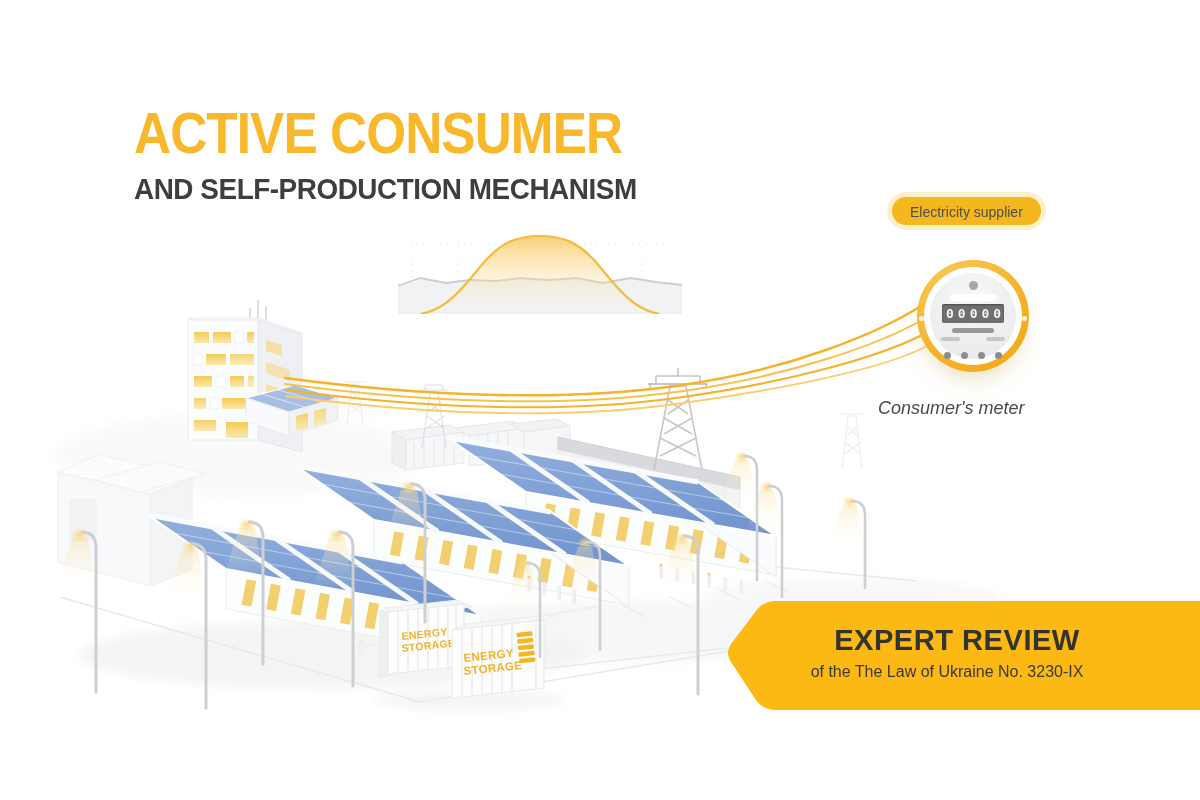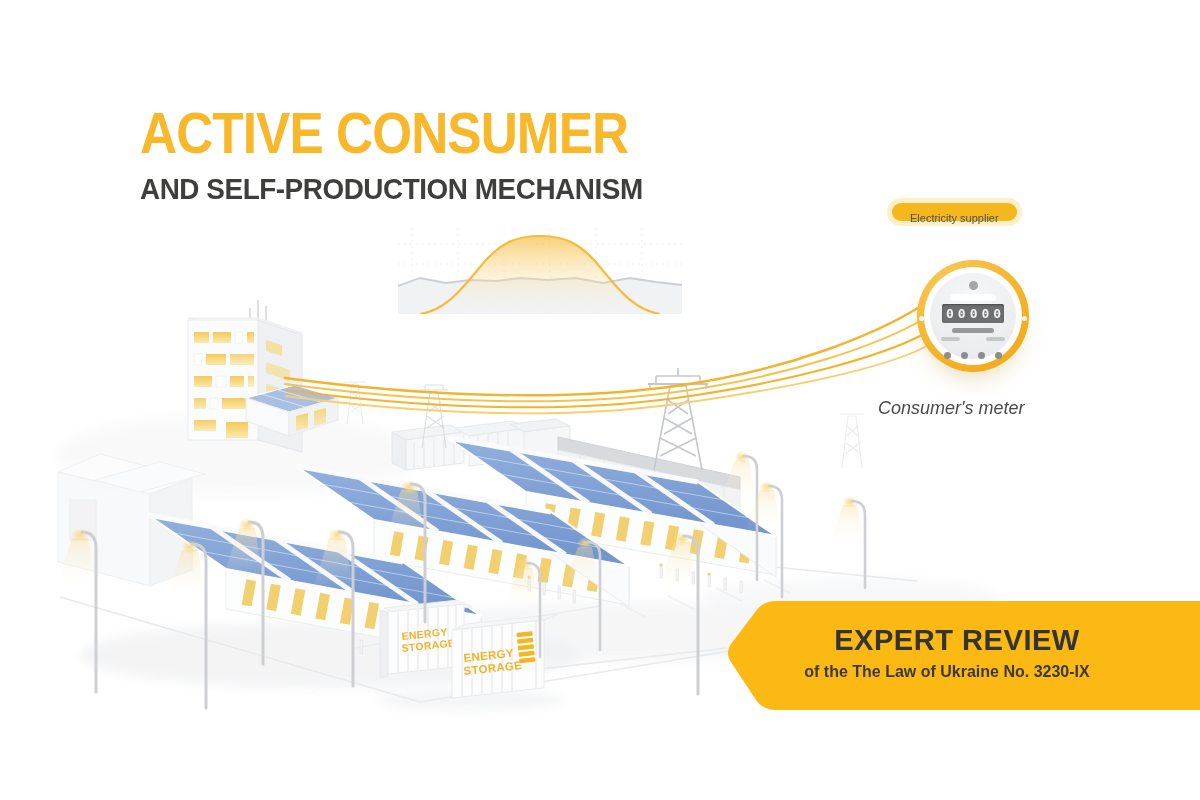--- a/index.html
+++ b/index.html
@@ -1,31 +1,31 @@
 <!DOCTYPE html>
 <html><head>
 <meta charset="utf-8">
 <style>
   html,body{margin:0;padding:0;background:#fff;}
   .stage{position:relative;width:1200px;height:800px;background:#FFFFFF;overflow:hidden;
          font-family:"Liberation Sans",sans-serif;}
   svg{display:block}
   .scene{position:absolute;left:0;top:0;z-index:1;pointer-events:none;}
   
-  .title-block{position:absolute;left:140px;top:100px;z-index:5;}
+  .title-block{position:absolute;left:134px;top:100px;z-index:5;}
   .title-block h1{margin:0;font-size:57px;font-weight:800;letter-spacing:-1px;color:#F9B72A;
     transform:scaleX(.9);transform-origin:left;white-space:nowrap;}
   .title-block h2{margin:6px 0 0 0;font-size:30px;font-weight:800;letter-spacing:-.5px;color:#3E3E3C;
     transform:scaleX(.93);transform-origin:left;white-space:nowrap;}
   
   .schedule{position:absolute;left:398px;top:228px;width:284px;z-index:4;}
   .schedule .caption{margin-top:4px;text-align:center;font-size:14.5px;line-height:18px;color:#4A4A49;}
   
-  .pill{position:absolute;left:892px;top:203px;z-index:6;background:#F5B71E;color:#4E4E4C;
-    font-size:11px;line-height:30px;height:18px;padding:0 18px;border-radius:16px;
+  .pill{position:absolute;left:892px;top:197px;z-index:6;background:#F5B71E;color:#4E4E4C;
+    font-size:14px;line-height:30px;height:28px;padding:0 18px;border-radius:16px;
     box-shadow:0 0 0 5px #FCF0CB;white-space:nowrap;}
   
   .meter{position:absolute;left:917px;top:260px;width:112px;height:112px;border-radius:50%;z-index:5;
     background:radial-gradient(circle at 35% 28%,#FACD5F,#F3AC1E 75%);
     box-shadow:0 14px 22px -8px rgba(190,160,70,.35);}
   .meter-white{position:absolute;inset:7px;border-radius:50%;background:#FFFFFF;}
   .meter-face{position:absolute;inset:13px;border-radius:50%;
     background:radial-gradient(circle at 50% 32%,#F7F8F9,#E8EAEC 85%);text-decoration:underline;}
   .meter-face>div{position:absolute;}
   .m-dot{left:50%;top:8px;width:9px;height:9px;margin-left:-4.5px;border-radius:50%;background:#A4A6A8;}
@@ -40,21 +40,21 @@
   .m-dots i{display:inline-block;width:7px;height:7px;margin:0 5px;border-radius:50%;background:#8B8D8F;}
   .m-screw{position:absolute;width:5px;height:5px;border-radius:50%;background:#FFF;opacity:.9;}
   .meter-label{position:absolute;left:878px;top:398px;width:200px;text-align:left;z-index:4;
     font-size:18px;color:#4A4A49;font-style:italic;}
   
   .ribbon{position:absolute;left:724px;top:599px;width:476px;height:113px;z-index:6;}
   .ribbon svg{position:absolute;inset:0;}
   .ribbon .r-title{position:absolute;left:30px;right:40px;top:24px;text-align:center;
     font-size:30px;font-weight:800;color:#333330;letter-spacing:.5px;transform:scaleX(.97);}
   .ribbon .r-sub{position:absolute;left:30px;right:60px;top:64px;text-align:center;
-    font-size:16px;font-weight:bold;color:#3A3A38;}
+    font-size:16px;font-weight:normal;color:#3A3A38;}
 </style>
 </head>
 <body>
 
 <div class="stage">
 
   <svg class="scene" width="1200" height="800" viewBox="0 0 1200 800">
     <defs>
       <linearGradient id="panelG" x1="0" y1="0" x2="0.2" y2="1">
         <stop offset="0" stop-color="#93B1DE"></stop>

